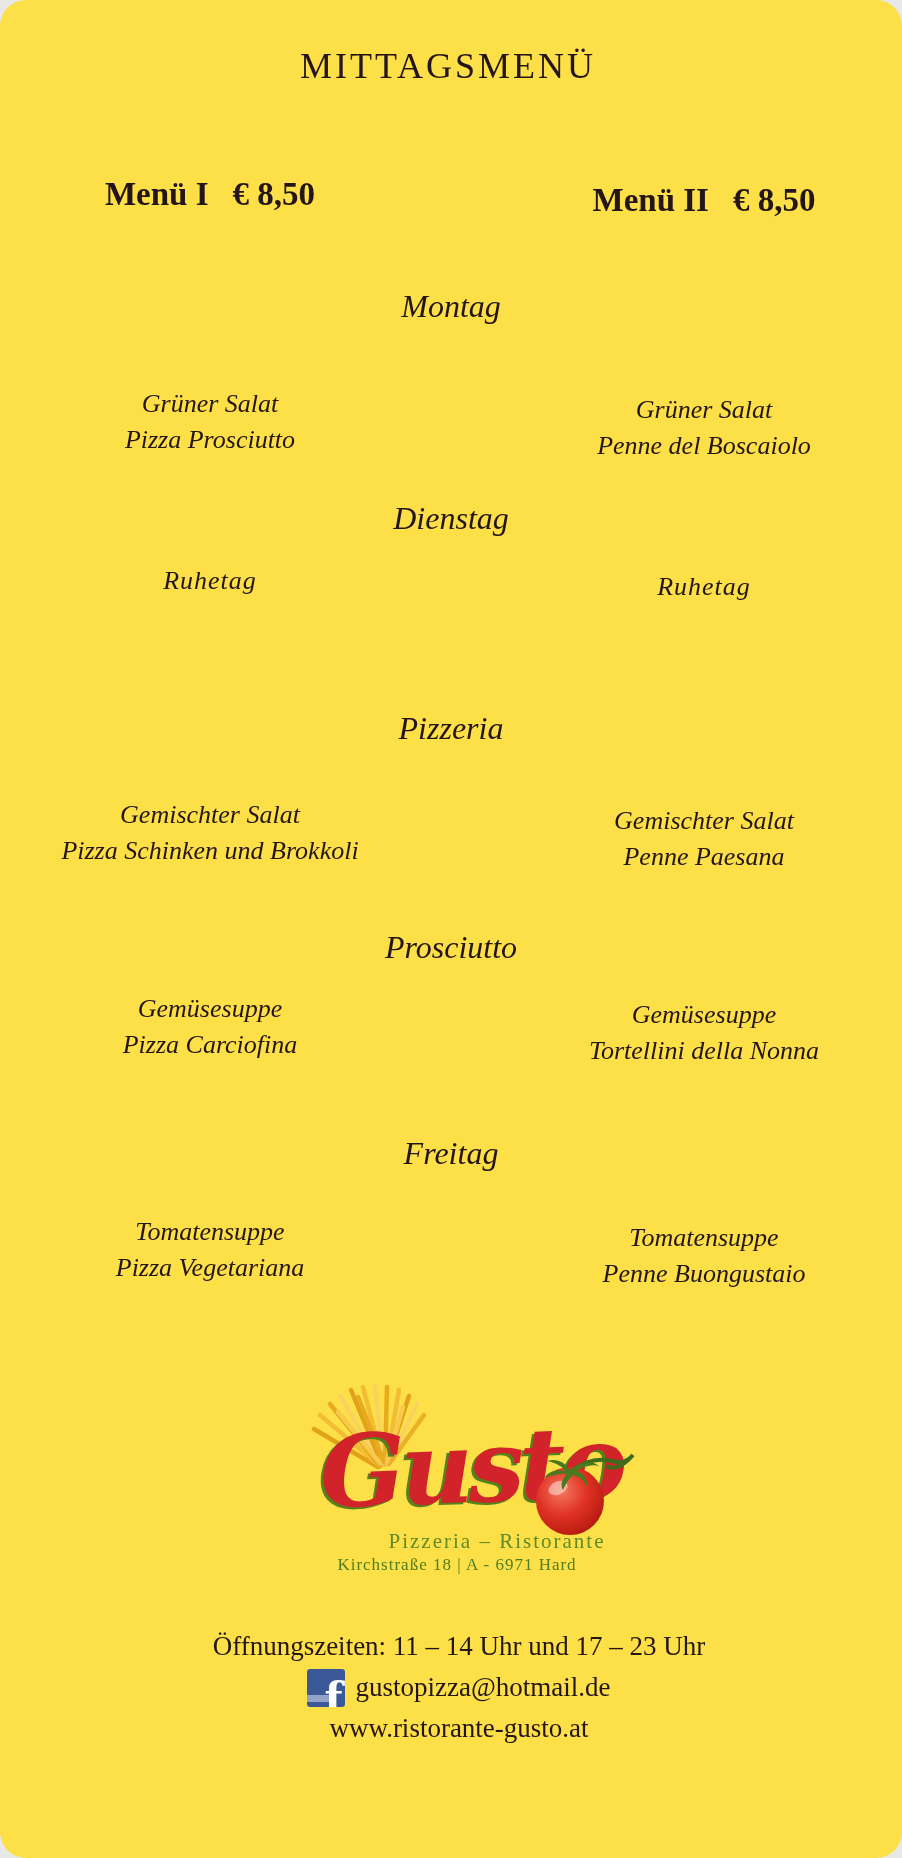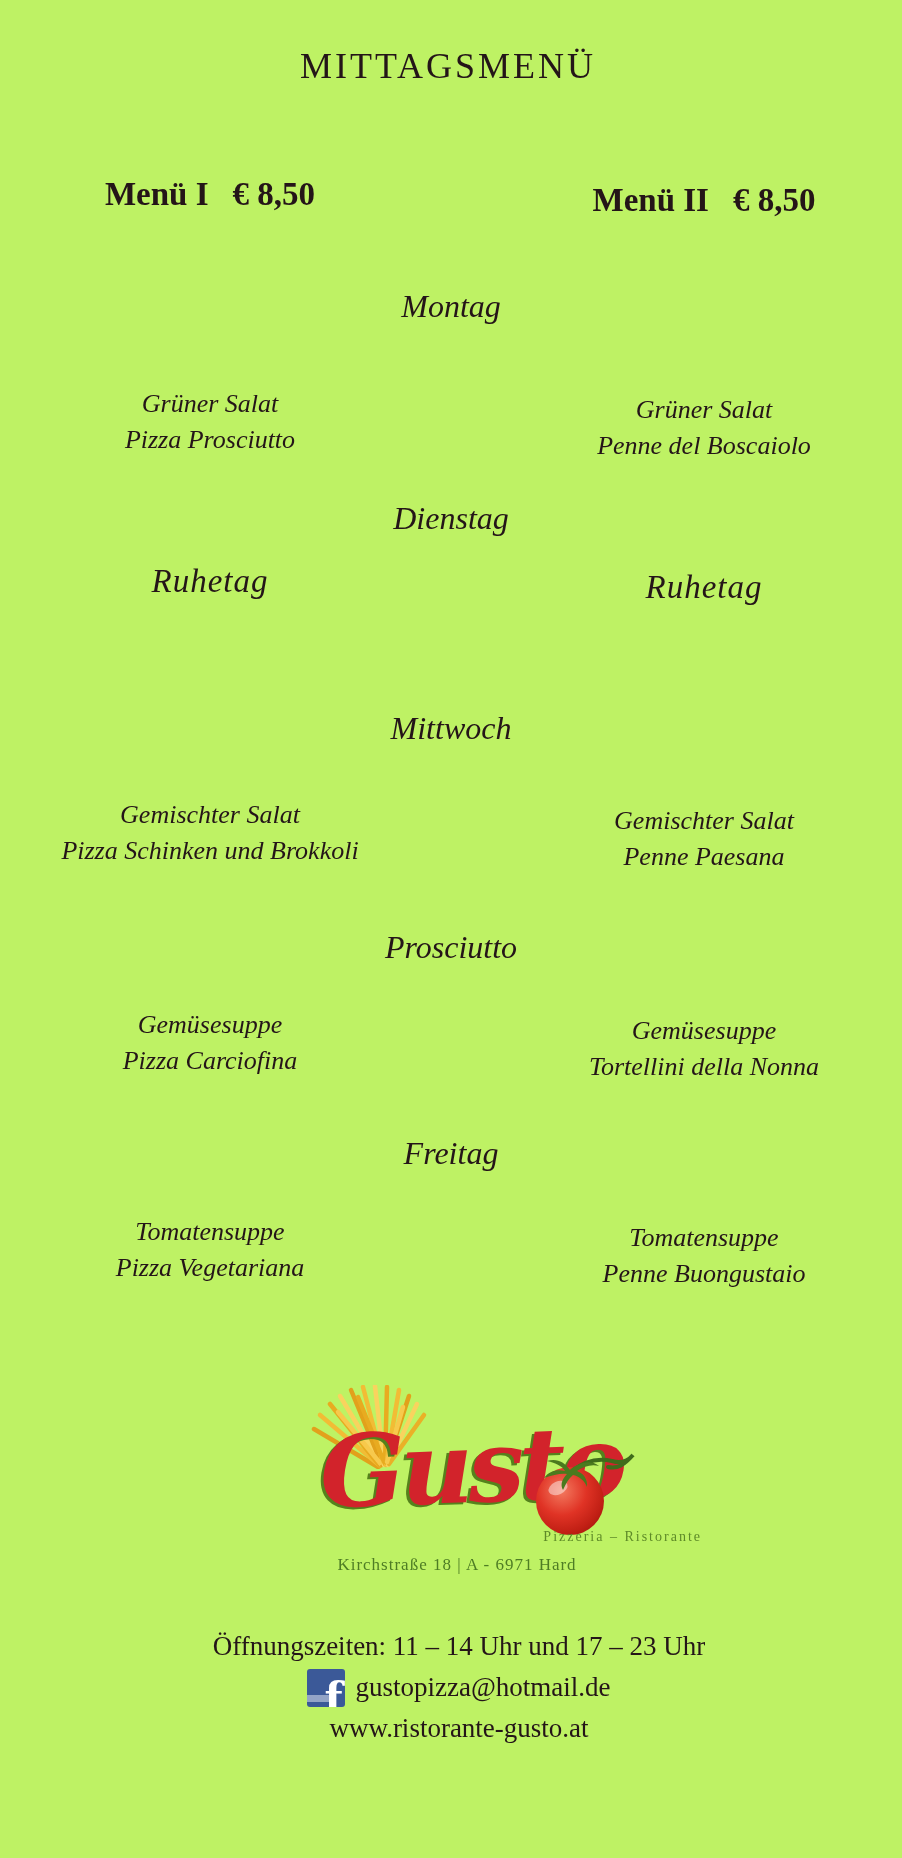--- a/index.html
+++ b/index.html
@@ -1,53 +1,53 @@
 <!DOCTYPE html>
 <html><head>
 <meta charset="utf-8">
 <style>
   html,body { margin:0; padding:0; background:#e8e8e8; }
   .sheet {
     position:relative; width:902px; height:1858px; margin:0 auto;
-    background:#bef264; overflow:hidden;
-    font-family:"Liberation Serif", serif; color:#241518;
+    background:#fde047; overflow:hidden;
+    font-family:"Liberation Serif", serif; color:#241518;border-radius:26px;
   }
   .title {
     position:absolute; top:42px; left:0; width:896px;
     margin:0; text-align:center; font-weight:400;
     font-size:36px; line-height:48px; letter-spacing:3px;
   }
   .row { position:absolute; left:0; width:902px;font-weight:bold; }
   .col1 { position:absolute; left:8px;   width:404px; text-align:center; }
   .col2 { position:absolute; left:502px; width:404px; text-align:center; transform:translateY(6px); }
   .menu-head { top:176px; height:60px; font-size:33px; }
   .menu-head .price { margin-left:24px; }
   .menu-head .price::first-letter { font-size:80%; }
   .day { position:absolute; left:0; width:902px;font-style:italic; }
   .day-name {
     margin:0; text-align:center; font-weight:400;
     font-size:32px; line-height:42px;
   }
   .items { position:relative; width:902px; height:100px; }
   .item { font-size:26px; line-height:36px; }
-  .day--closed .item { font-size:33px; letter-spacing:1px; }
+  .day--closed .item { font-size:26px; letter-spacing:1px; }
   
   .logo { position:absolute; top:1383px; left:0; width:902px; height:210px; }
   .spaghetti { position:absolute; left:308px; top:2px; }
   .gusto-word {
     position:absolute; left:320px; top:34px;
     font-family:"DejaVu Serif", serif; font-style:italic; font-weight:bold;
     font-size:100px; line-height:1; letter-spacing:-5px;
     color:#d2232b; text-shadow:-3px 2px 0 #55821c;
     transform:rotate(-2deg); white-space:nowrap;
   }
   .tomato { position:absolute; left:532px; top:70px; }
   .logo-tagline {
-    position:absolute; left:292px; top:146px; width:410px; text-align:right;
-    font-size:14px; letter-spacing:2px; color:#5e8a28;
+    position:absolute; left:292px; top:146px; width:410px; text-align:center;
+    font-size:21px; letter-spacing:2px; color:#5e8a28;
   }
   .logo-address {
     position:absolute; left:252px; top:172px; width:410px; text-align:center;
     font-size:17px; letter-spacing:1px; color:#4e7d24;
   }
   
   .footer { position:absolute; top:1626px; left:8px; width:902px; text-align:center; }
   .f-line { font-size:27px; line-height:41px; }
   .email-row { display:flex; align-items:center; justify-content:center; gap:10px; height:41px; }
   .fb {
@@ -97,36 +97,36 @@
       <div class="col1">
         <div class="item">Ruhetag</div>
       </div>
       <div class="col2">
         <div class="item">Ruhetag</div>
       </div>
     </div>
   </section>
 
   <section class="day" style="top:707px">
-    <h2 class="day-name">Mittwoch</h2>
+    <h2 class="day-name">Pizzeria</h2>
     <div class="items" style="margin-top:48px">
       <div class="col1">
         <div class="item">Gemischter Salat</div>
         <div class="item">Pizza Schinken und Brokkoli</div>
       </div>
       <div class="col2">
         <div class="item">Gemischter Salat</div>
         <div class="item">Penne Paesana</div>
       </div>
     </div>
   </section>
 
   <section class="day" style="top:926px">
     <h2 class="day-name">Prosciutto</h2>
-    <div class="items" style="margin-top:39px">
+    <div class="items" style="margin-top:23px">
       <div class="col1">
         <div class="item">Gemüsesuppe</div>
         <div class="item">Pizza Carciofina</div>
       </div>
       <div class="col2">
         <div class="item">Gemüsesuppe</div>
         <div class="item">Tortellini della Nonna</div>
       </div>
     </div>
   </section>

